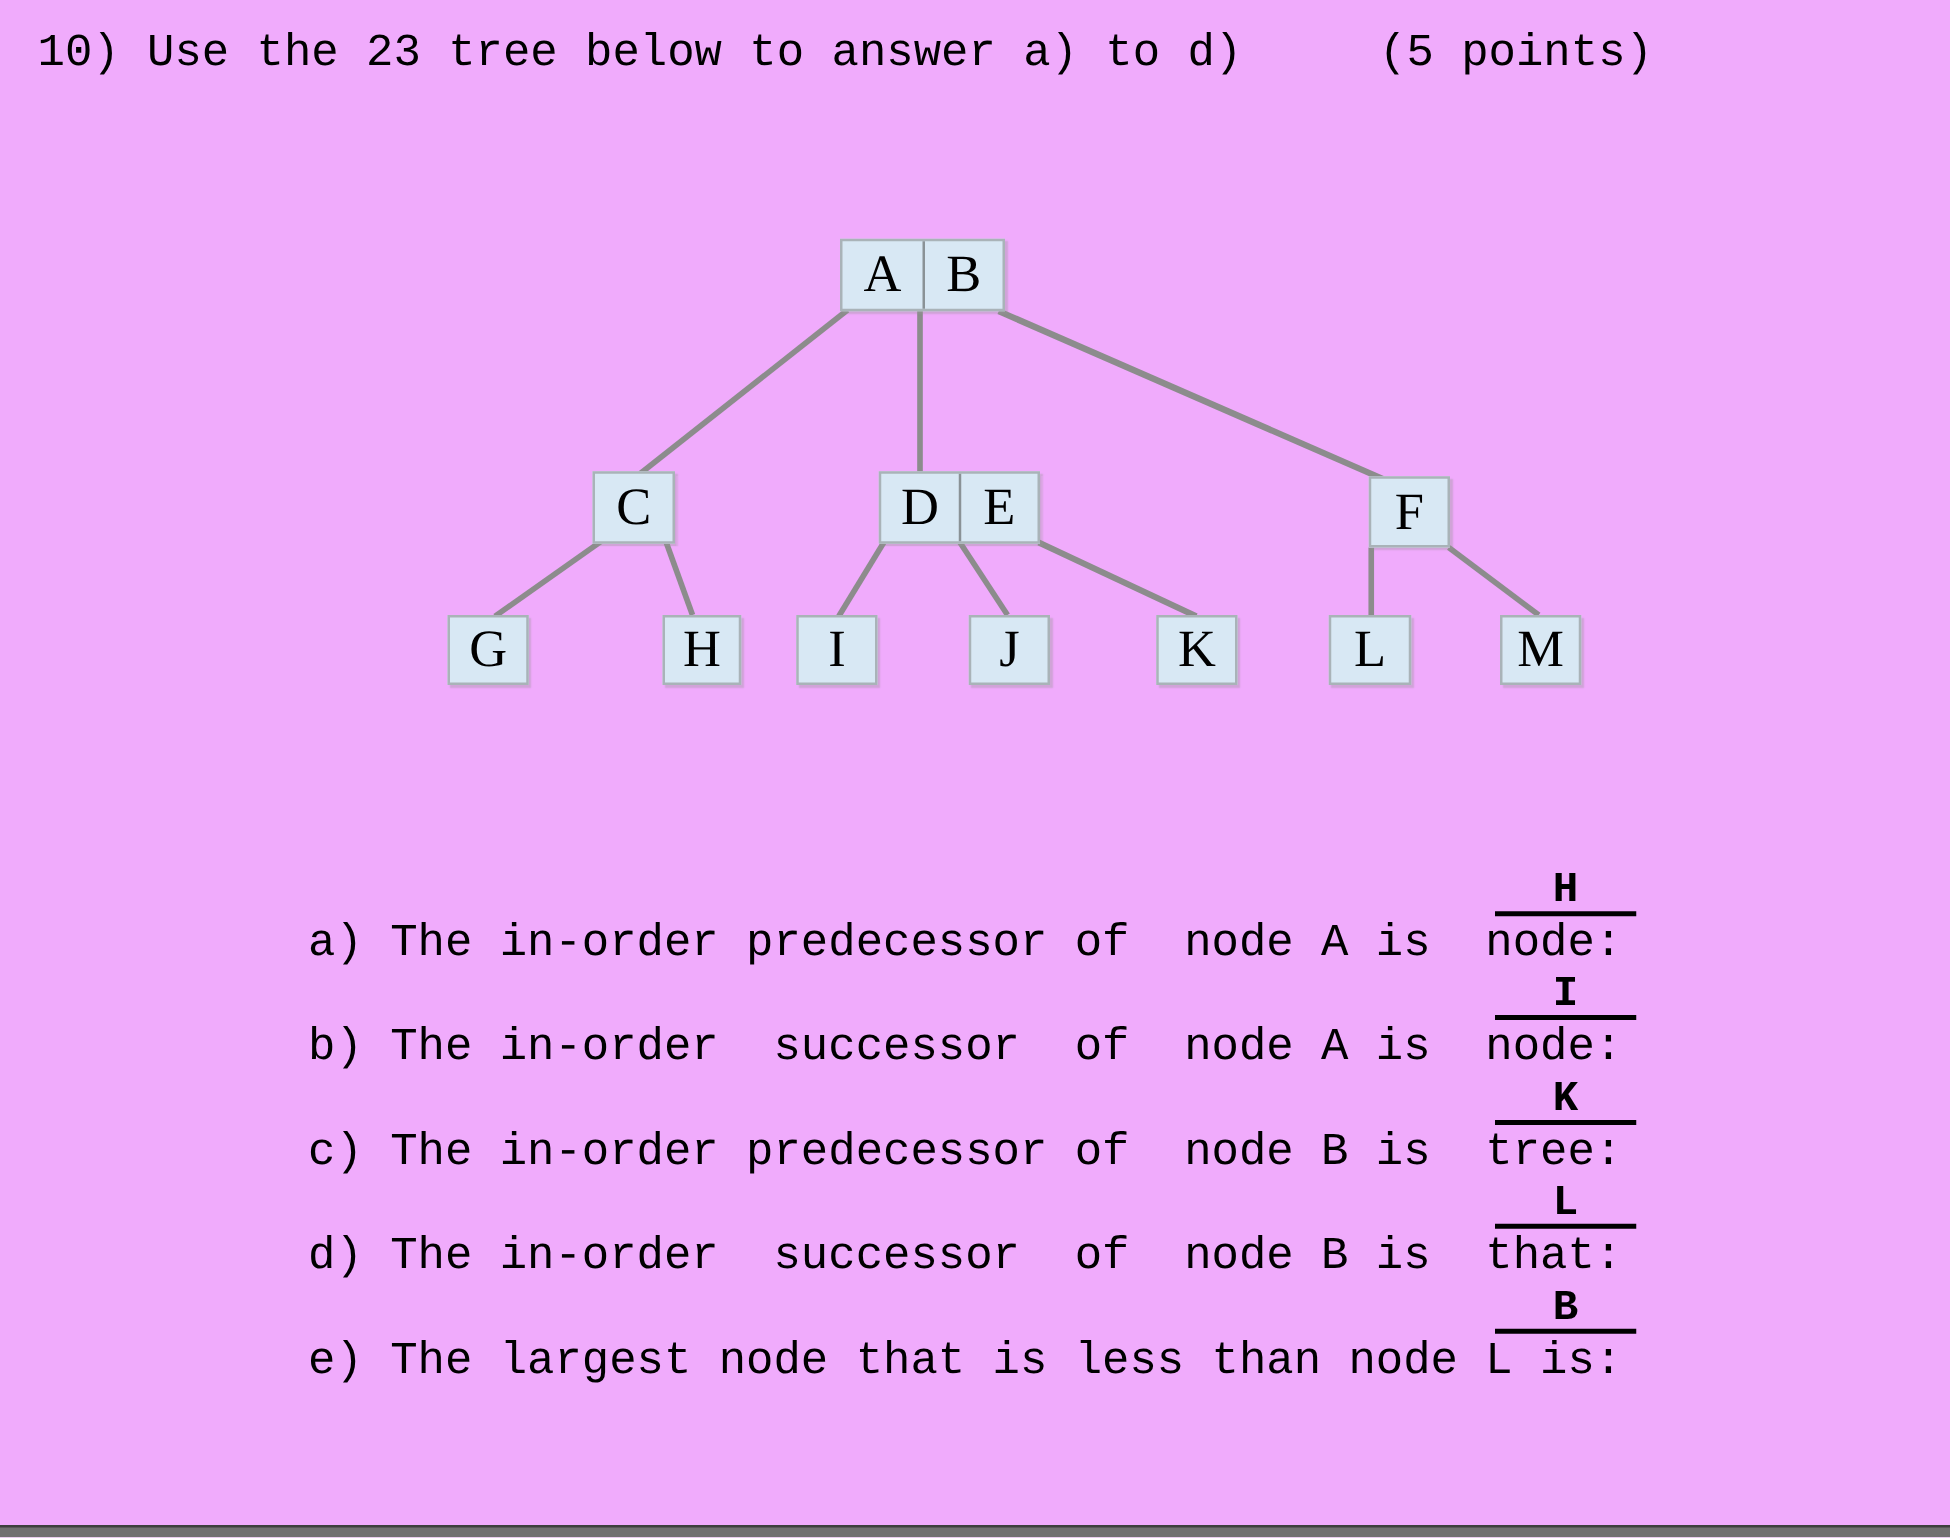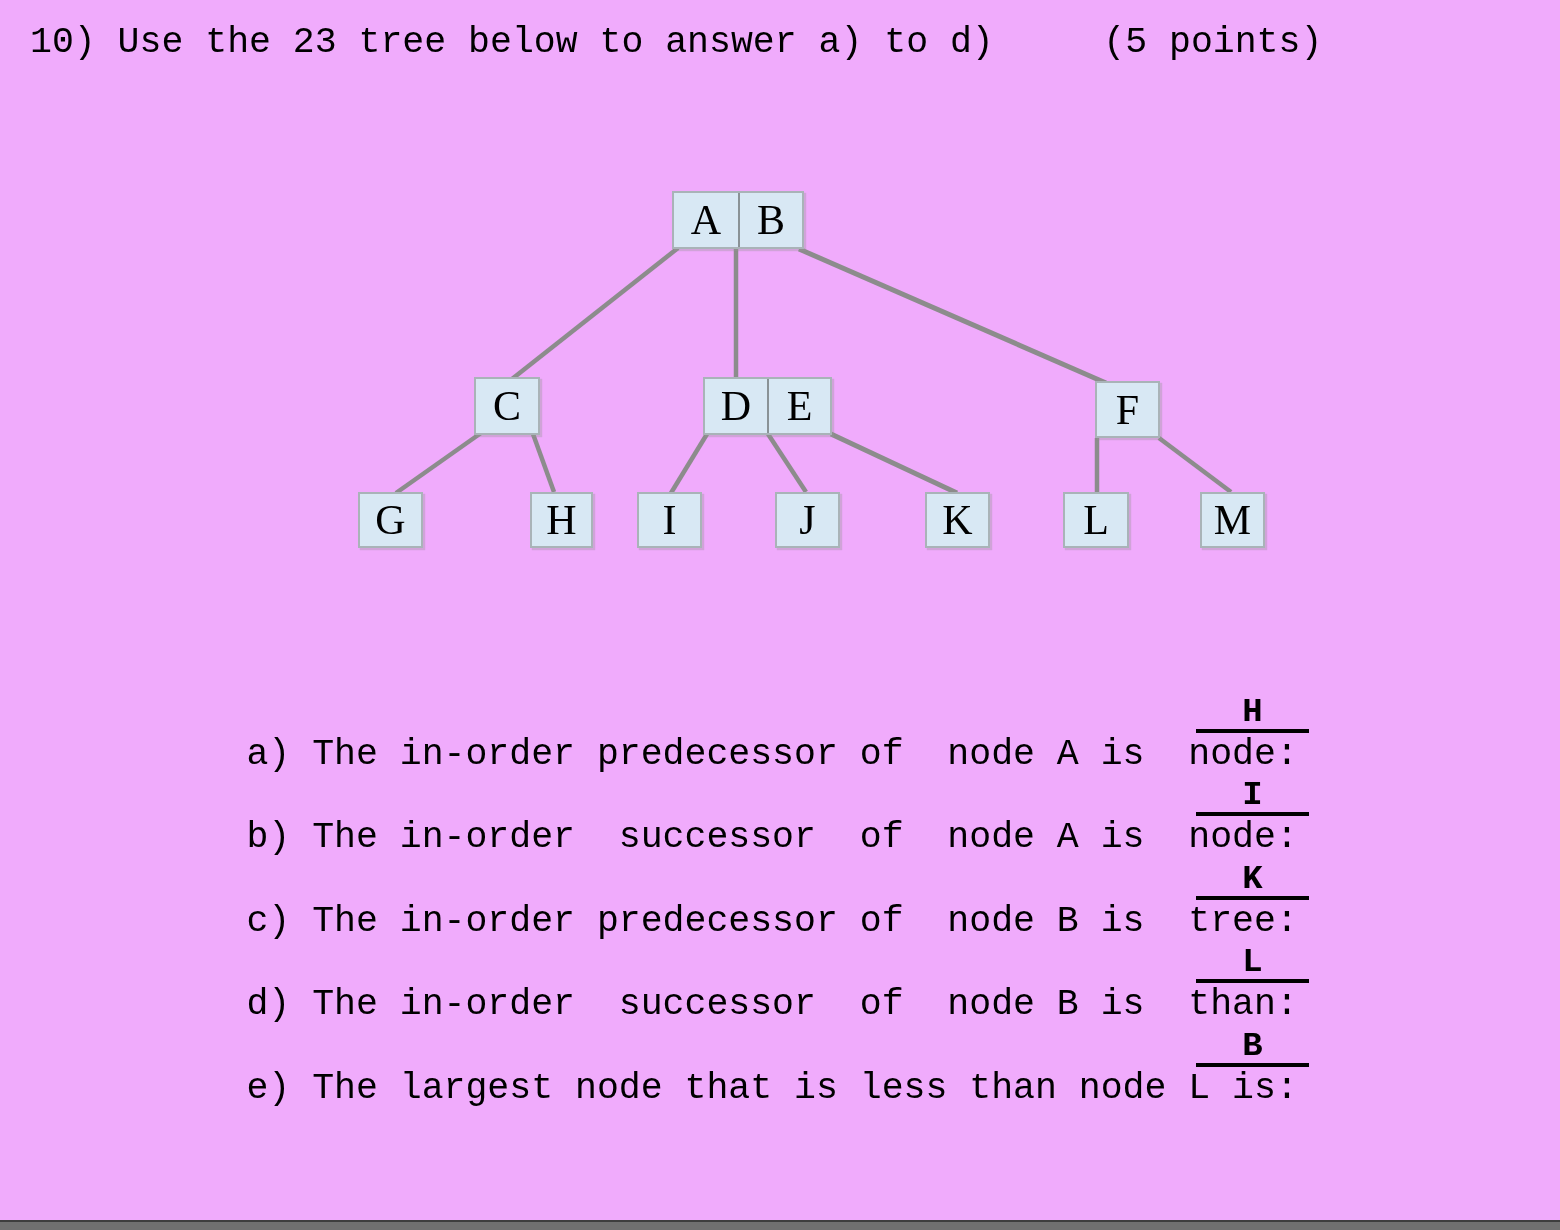--- a/index.html
+++ b/index.html
@@ -95,21 +95,21 @@
       <span class="qlabel">b)</span><span> </span><span class="qtext">The in-order  successor  of  node A is  node:</span>
       <span class="blank"><span class="ans">I</span></span>
     </div>
 
     <div class="qline" style="top:860px;">
       <span class="qlabel">c)</span><span> </span><span class="qtext">The in-order predecessor of  node B is  tree:</span>
       <span class="blank"><span class="ans">K</span></span>
     </div>
 
     <div class="qline" style="top:943px;">
-      <span class="qlabel">d)</span><span> </span><span class="qtext">The in-order  successor  of  node B is  than:</span>
+      <span class="qlabel">d)</span><span> </span><span class="qtext">The in-order  successor  of  node B is  that:</span>
       <span class="blank"><span class="ans">L</span></span>
     </div>
 
     <div class="qline" style="top:1027px;">
       <span class="qlabel">e)</span><span> </span><span class="qtext">The largest node that is less than node L is:</span>
       <span class="blank"><span class="ans">B</span></span>
     </div>
 
   </div>
 

